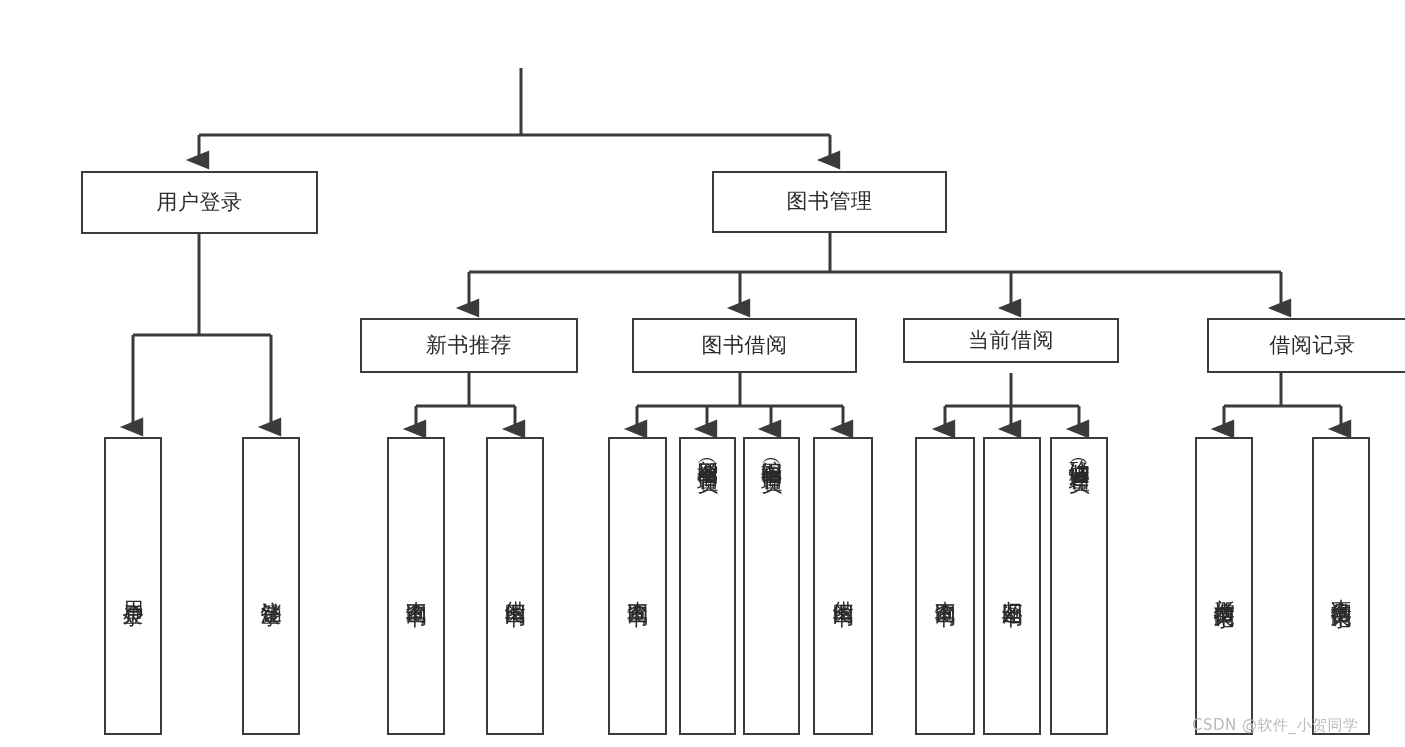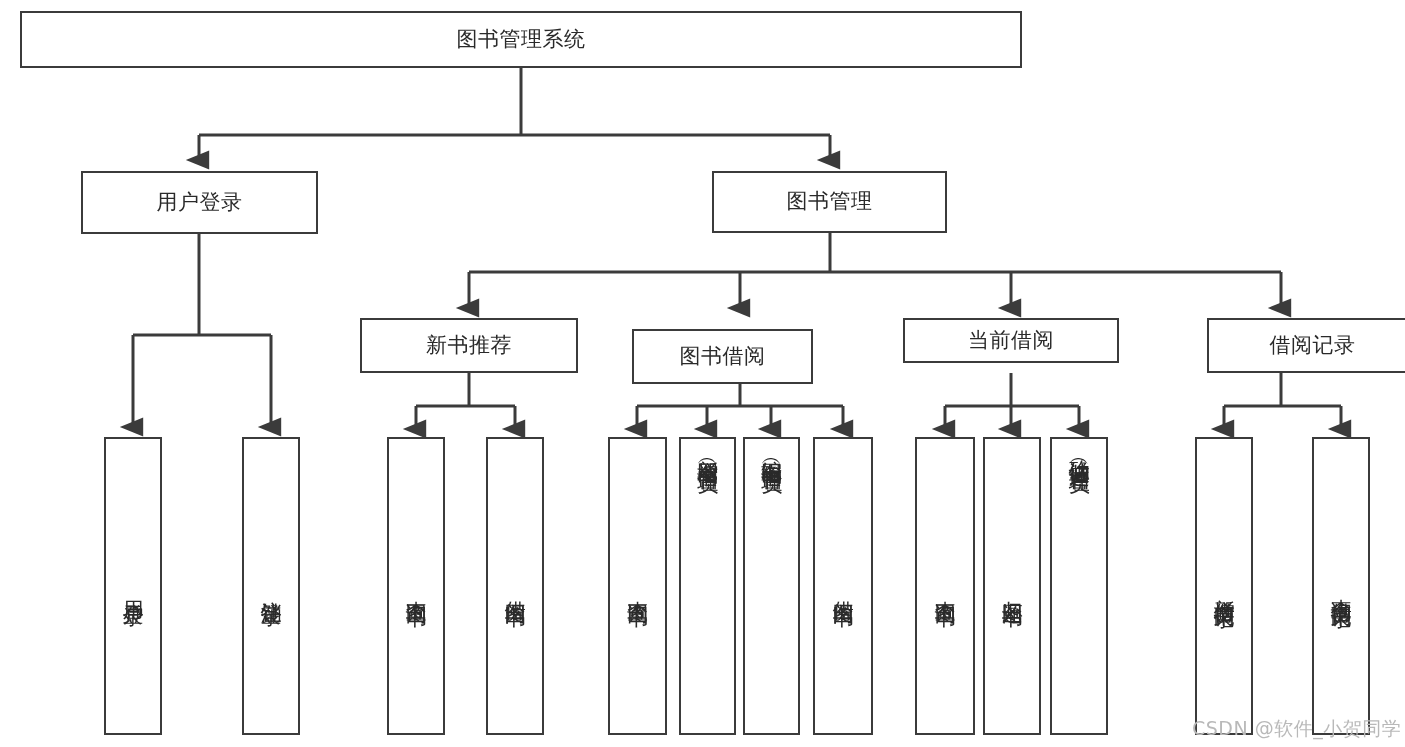--- a/index.html
+++ b/index.html
@@ -55,21 +55,21 @@
     line-height: 1.35;
     letter-spacing: 2px;
     white-space: nowrap;
   }
   .node.vert.mid .node-label {
     margin-top: auto;
     margin-bottom: auto;
   }
   .watermark {
     position: absolute;
-    font-size: 19px;
+    font-size: 15px;
     color: #b9b9b9;
     white-space: nowrap;
     letter-spacing: 0.5px;
   }
 </style>
 </head>
 <body>
 
 <div id="diagram-root">
 
@@ -117,35 +117,32 @@
       <path d="M1011,406 L1011,429" marker-end="url(#arrow)"></path>
       <path d="M1079,406 L1079,429" marker-end="url(#arrow)"></path>
 
       <path d="M1281,373 L1281,406"></path>
       <path d="M1224,406 L1341,406"></path>
       <path d="M1224,406 L1224,429" marker-end="url(#arrow)"></path>
       <path d="M1341,406 L1341,429" marker-end="url(#arrow)"></path>
     </g>
   </svg>
 
-  <div class="node horiz" style="left: 20px; top: 11px; width: 1002px; height: 57px; border-color: rgb(59, 59, 59); background: rgb(255, 255, 255); color: rgb(42, 42, 42);">
-    <span class="node-label">图书管理系统</span>
-  </div>
 
   <div class="node horiz" style="left: 81px; top: 171px; width: 237px; height: 63px; border-color: rgb(59, 59, 59); background: rgb(255, 255, 255); color: rgb(42, 42, 42);">
     <span class="node-label">用户登录</span>
   </div>
   <div class="node horiz" style="left: 712px; top: 171px; width: 235px; height: 62px; border-color: rgb(59, 59, 59); background: rgb(255, 255, 255); color: rgb(42, 42, 42);">
     <span class="node-label">图书管理</span>
   </div>
 
   <div class="node horiz" style="left: 360px; top: 318px; width: 218px; height: 55px; border-color: rgb(59, 59, 59); background: rgb(255, 255, 255); color: rgb(42, 42, 42); text-align: center;">
     <span class="node-label">新书推荐</span>
   </div>
-  <div class="node horiz" style="left: 632px; top: 318px; width: 181px; height: 55px; border-color: rgb(59, 59, 59); background: rgb(255, 255, 255); color: rgb(42, 42, 42); margin-top: 11px;">
+  <div class="node horiz" style="left: 632px; top: 318px; width: 225px; height: 55px; border-color: rgb(59, 59, 59); background: rgb(255, 255, 255); color: rgb(42, 42, 42);">
     <span class="node-label">图书借阅</span>
   </div>
   <div class="node horiz" style="left: 903px; top: 318px; width: 216px; height: 45px; border-color: rgb(59, 59, 59); background: rgb(255, 255, 255); color: rgb(42, 42, 42);">
     <span class="node-label">当前借阅</span>
   </div>
   <div class="node horiz" style="left: 1175px; top: 318px; width: 211px; height: 55px; border-color: rgb(59, 59, 59); background: rgb(255, 255, 255); color: rgb(42, 42, 42); margin-left: 32px;">
     <span class="node-label">借阅记录</span>
   </div>
 
   <div class="node vert mid" style="left: 104px; top: 437px; width: 58px; height: 298px; border-color: rgb(59, 59, 59); background: rgb(255, 255, 255); color: rgb(42, 42, 42);">

